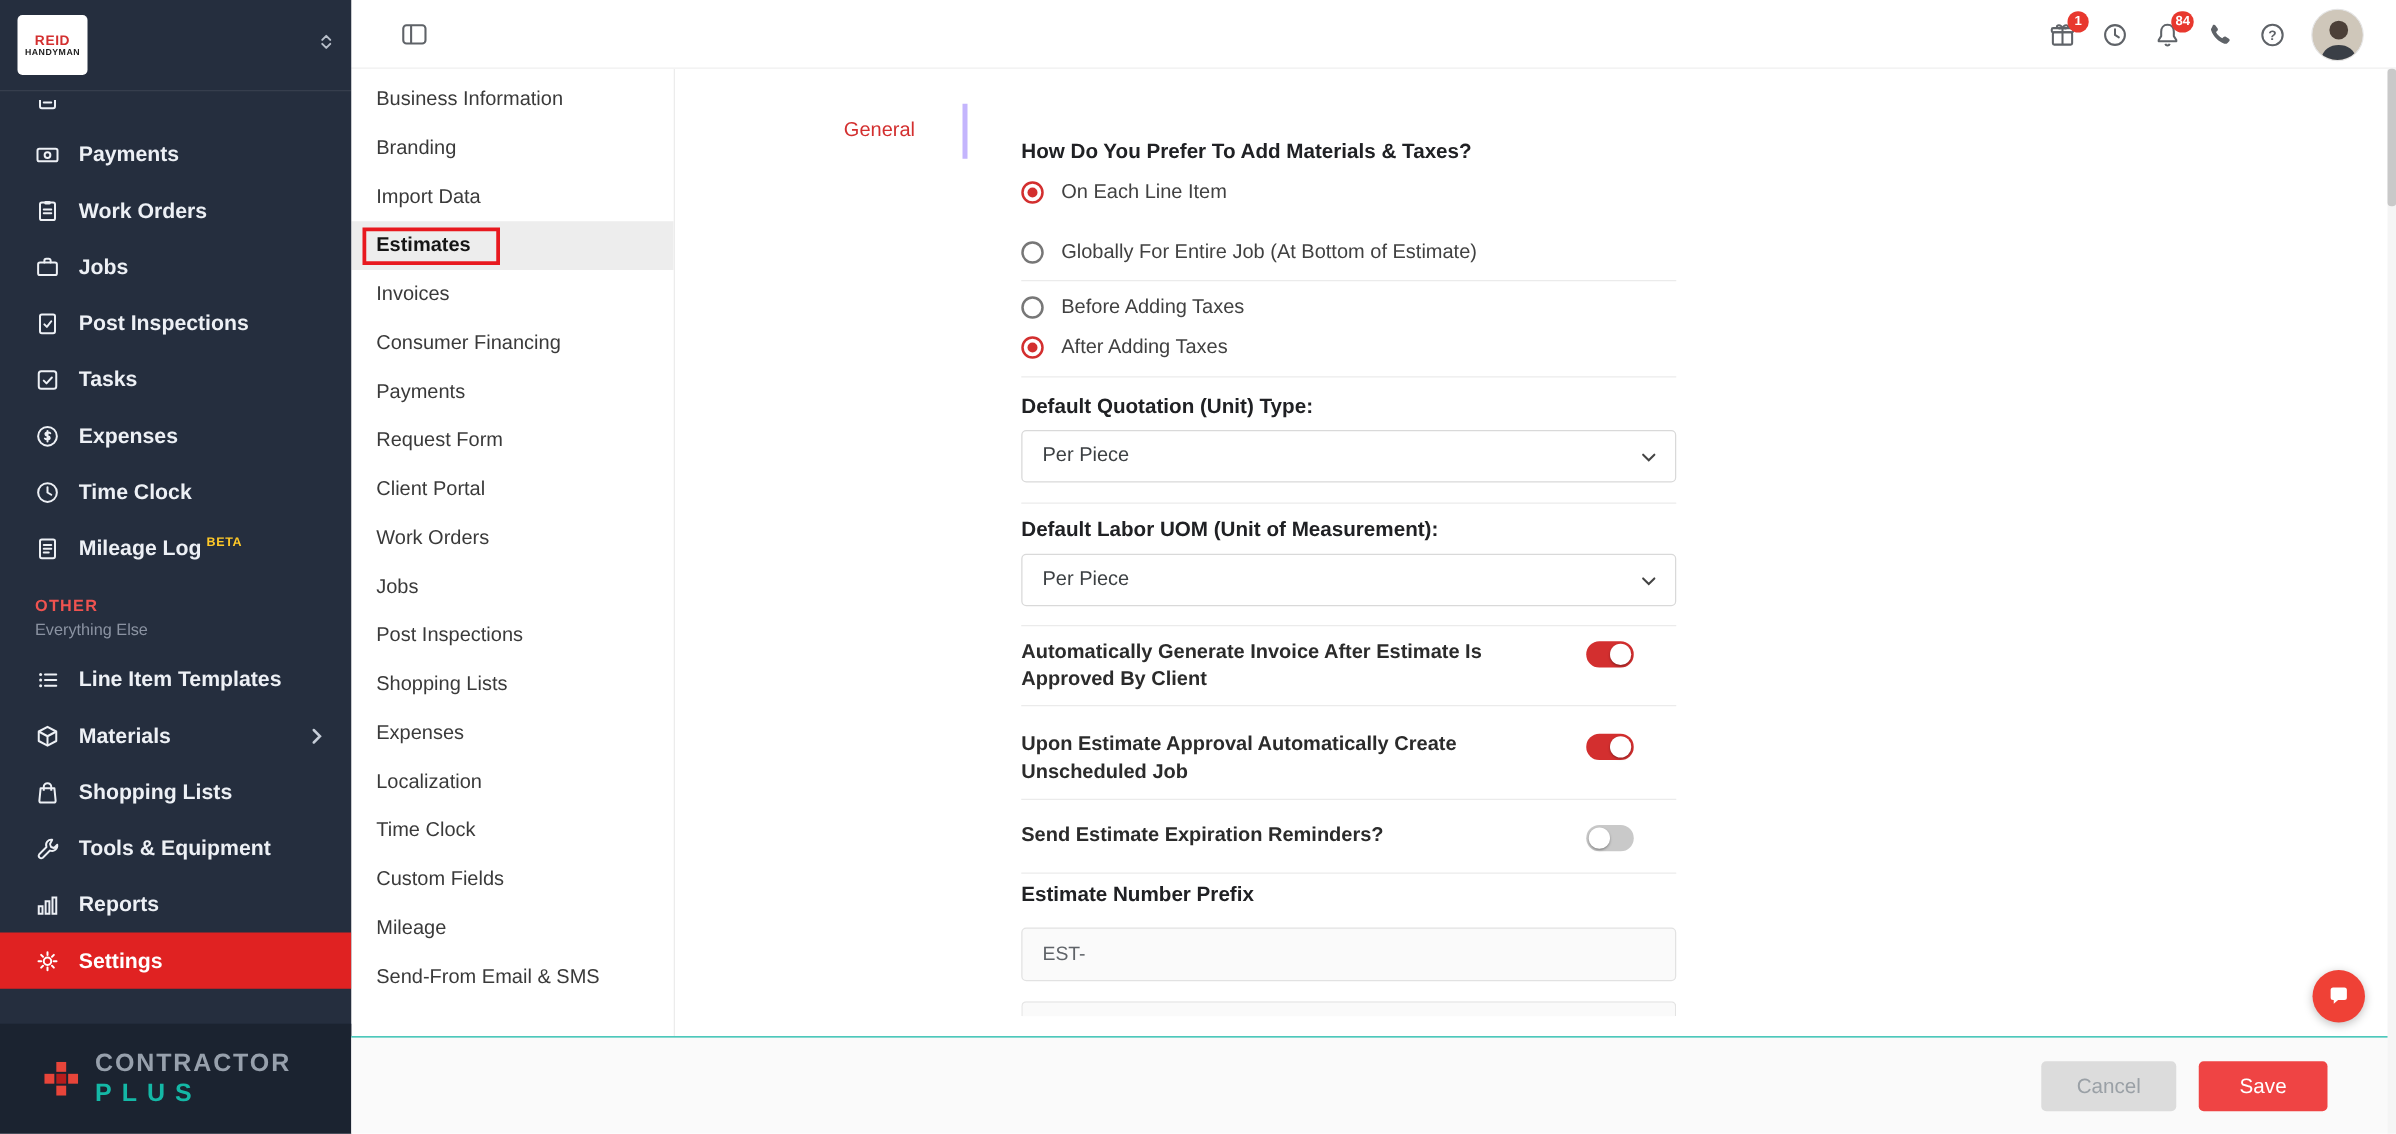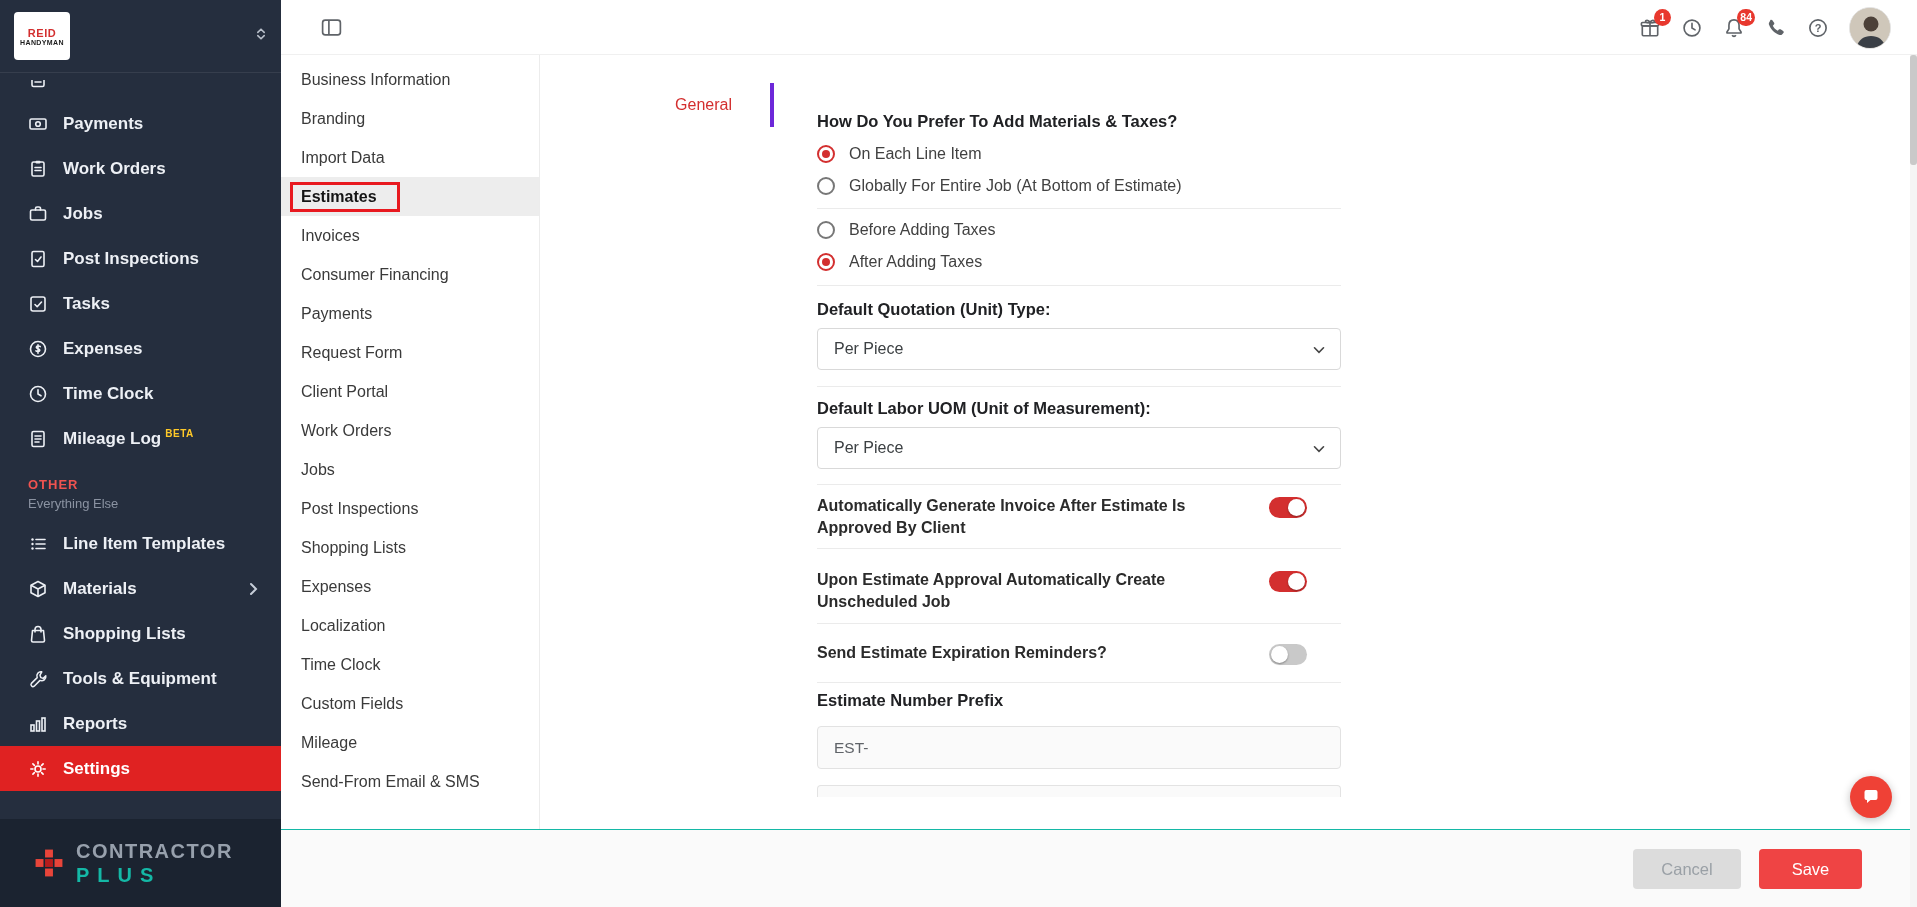--- a/index.html
+++ b/index.html
@@ -41,21 +41,21 @@
   .avatar { width:42px; height:42px; border-radius:50%; background:#cfc7ba; overflow:hidden; flex:none; cursor:pointer; border:1px solid #e4e4e4; }
 
   
   .settings-menu { position:absolute; left:281px; top:55px; width:259px; height:774px; background:#fff; border-right:1px solid #ececec; padding-top:5px; overflow:hidden; z-index:2; }
   .sm-item { height:39px; display:flex; align-items:center; padding-left:20px; font-size:16px; color:#3a3a3a; cursor:pointer; }
   .sm-item.active { background:#ededed; color:#151515; font-weight:700; }
   .est-annot { display:inline-flex; border:3px solid #e8191f; padding:3px 20px 3px 8px; margin-left:-11px; }
 
   
   .tab-col { position:absolute; left:540px; top:55px; width:234px; height:774px; background:#fff; z-index:1; }
-  .tab-general { margin-top:28px; height:44px; display:flex; align-items:center; justify-content:flex-end; padding-right:38px; color:#d32f2f; font-size:16px; font-weight:500; border-right:4px solid #6d28d9; cursor:pointer; }
+  .tab-general { margin-top:28px; height:44px; display:flex; align-items:center; justify-content:flex-end; padding-right:38px; color:#d32f2f; font-size:16px; font-weight:500; border-right:4px solid #c4b5fd; cursor:pointer; }
 
   
   .form-area { position:absolute; left:774px; top:55px; width:1143px; height:774px; background:#fff; }
   .form-col { margin-left:43px; width:524px; padding-top:56px; }
   .f-q { font-size:16.5px; font-weight:700; color:#202124; line-height:21px; }
   .radio { display:flex; align-items:center; gap:14px; height:26px; cursor:pointer; }
   .rc { width:18px; height:18px; border-radius:50%; border:2px solid #777; position:relative; flex:none; background:#fff; }
   .radio.checked .rc { border-color:#d32f2f; }
   .radio.checked .rc::after { content:""; position:absolute; inset:3px; border-radius:50%; background:#d32f2f; }
   .r-label { font-size:16px; color:#414141; }
@@ -323,21 +323,21 @@
 </div>
 
 <main class="form-area">
   <div class="form-col">
 
     <div class="f-q">How Do You Prefer To Add Materials &amp; Taxes?</div>
     <div class="radio checked" style="margin-top:9px">
       <span class="rc"></span>
       <span class="r-label">On Each Line Item</span>
     </div>
-    <div class="radio" style="margin-top:6px">
+    <div class="radio" style="margin-top:22px">
       <span class="rc"></span>
       <span class="r-label">Globally For Entire Job (At Bottom of Estimate)</span>
     </div>
     <hr class="div" style="margin-top:9px">
 
     <div class="radio" style="margin-top:8px">
       <span class="rc"></span>
       <span class="r-label">Before Adding Taxes</span>
     </div>
     <div class="radio checked" style="margin-top:6px">

